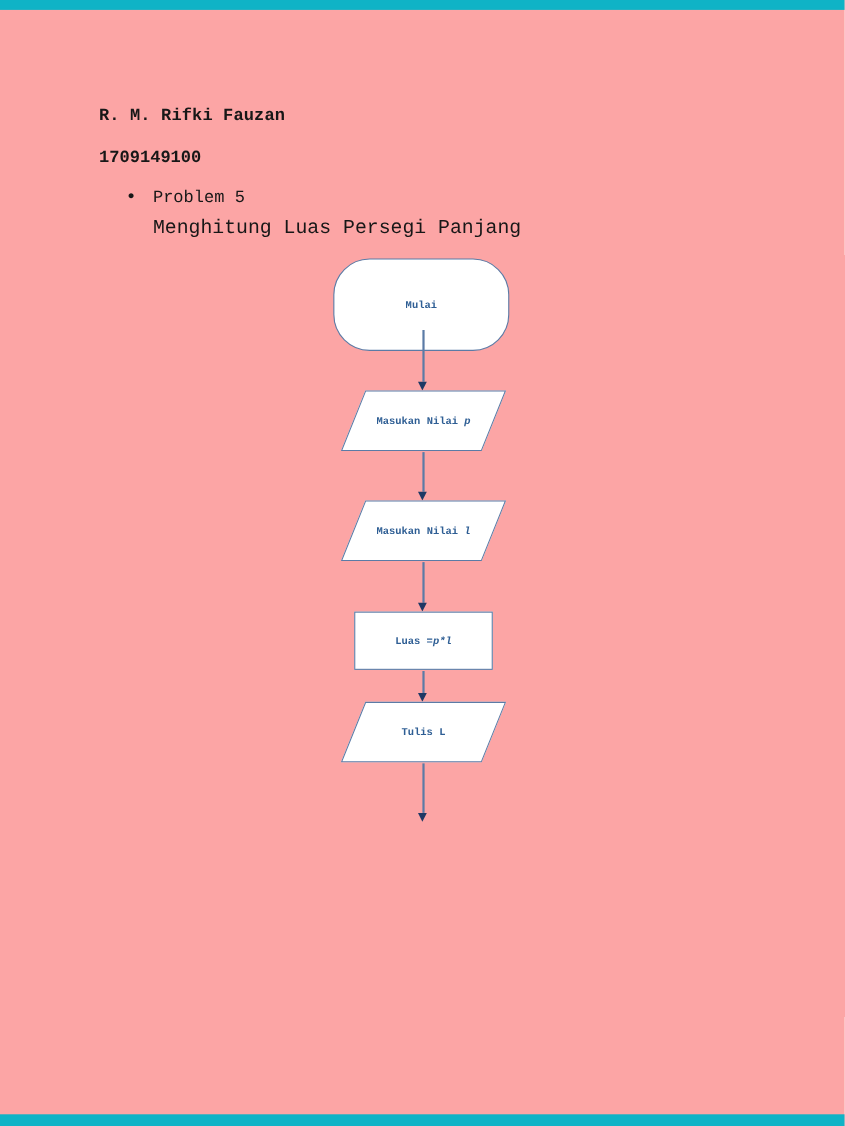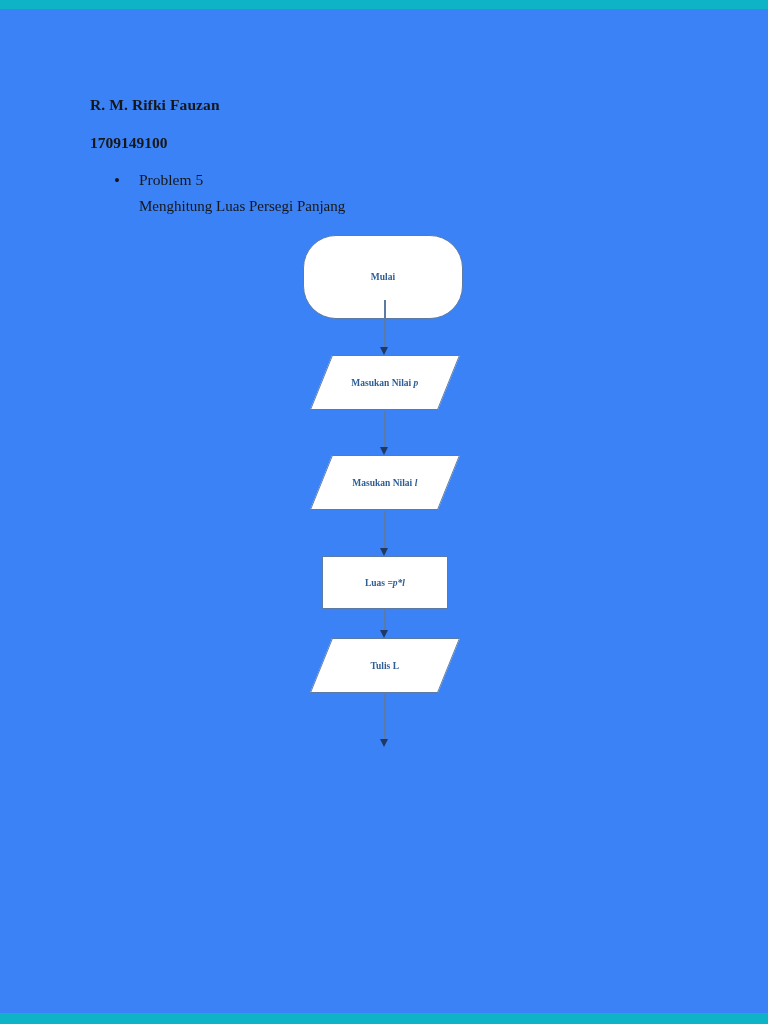--- a/index.html
+++ b/index.html
@@ -1,22 +1,22 @@
 <!DOCTYPE html>
 <html><head>
 <meta charset="utf-8">
 <style>
   html, body { margin: 0; padding: 0; background: #ffffff; }
   .page {
     position: relative;
     width: 768px;
     height: 1024px;
-    background: #3b82f6;
+    background: #fca5a5;
     overflow: hidden;
-    font-family: Liberation Serif, serif;
+    font-family: Liberation Mono, monospace;
     margin: 0 auto;
   }
   .chrome-bar {
     position: absolute;
     left: 0;
     right: 0;
     background: #0fb3c6;
   }
   .chrome-bar.top { top: 0; height: 9px; }
   .chrome-bar.bottom { bottom: 0; height: 11px; }
@@ -50,21 +50,21 @@
     position: absolute;
     left: 139px;
     top: 171px;
     font-size: 15.5px;
     color: #171717;
   }
   .item-subtitle {
     position: absolute;
     left: 139px;
     top: 198px;
-    font-size: 15px;
+    font-size: 18px;
     color: #171717;
   }
 
   
   .node {
     position: absolute;
     box-sizing: border-box;
     border: 1px solid #5b7ba6;
     background: #ffffff;
     color: #2e5e94;

